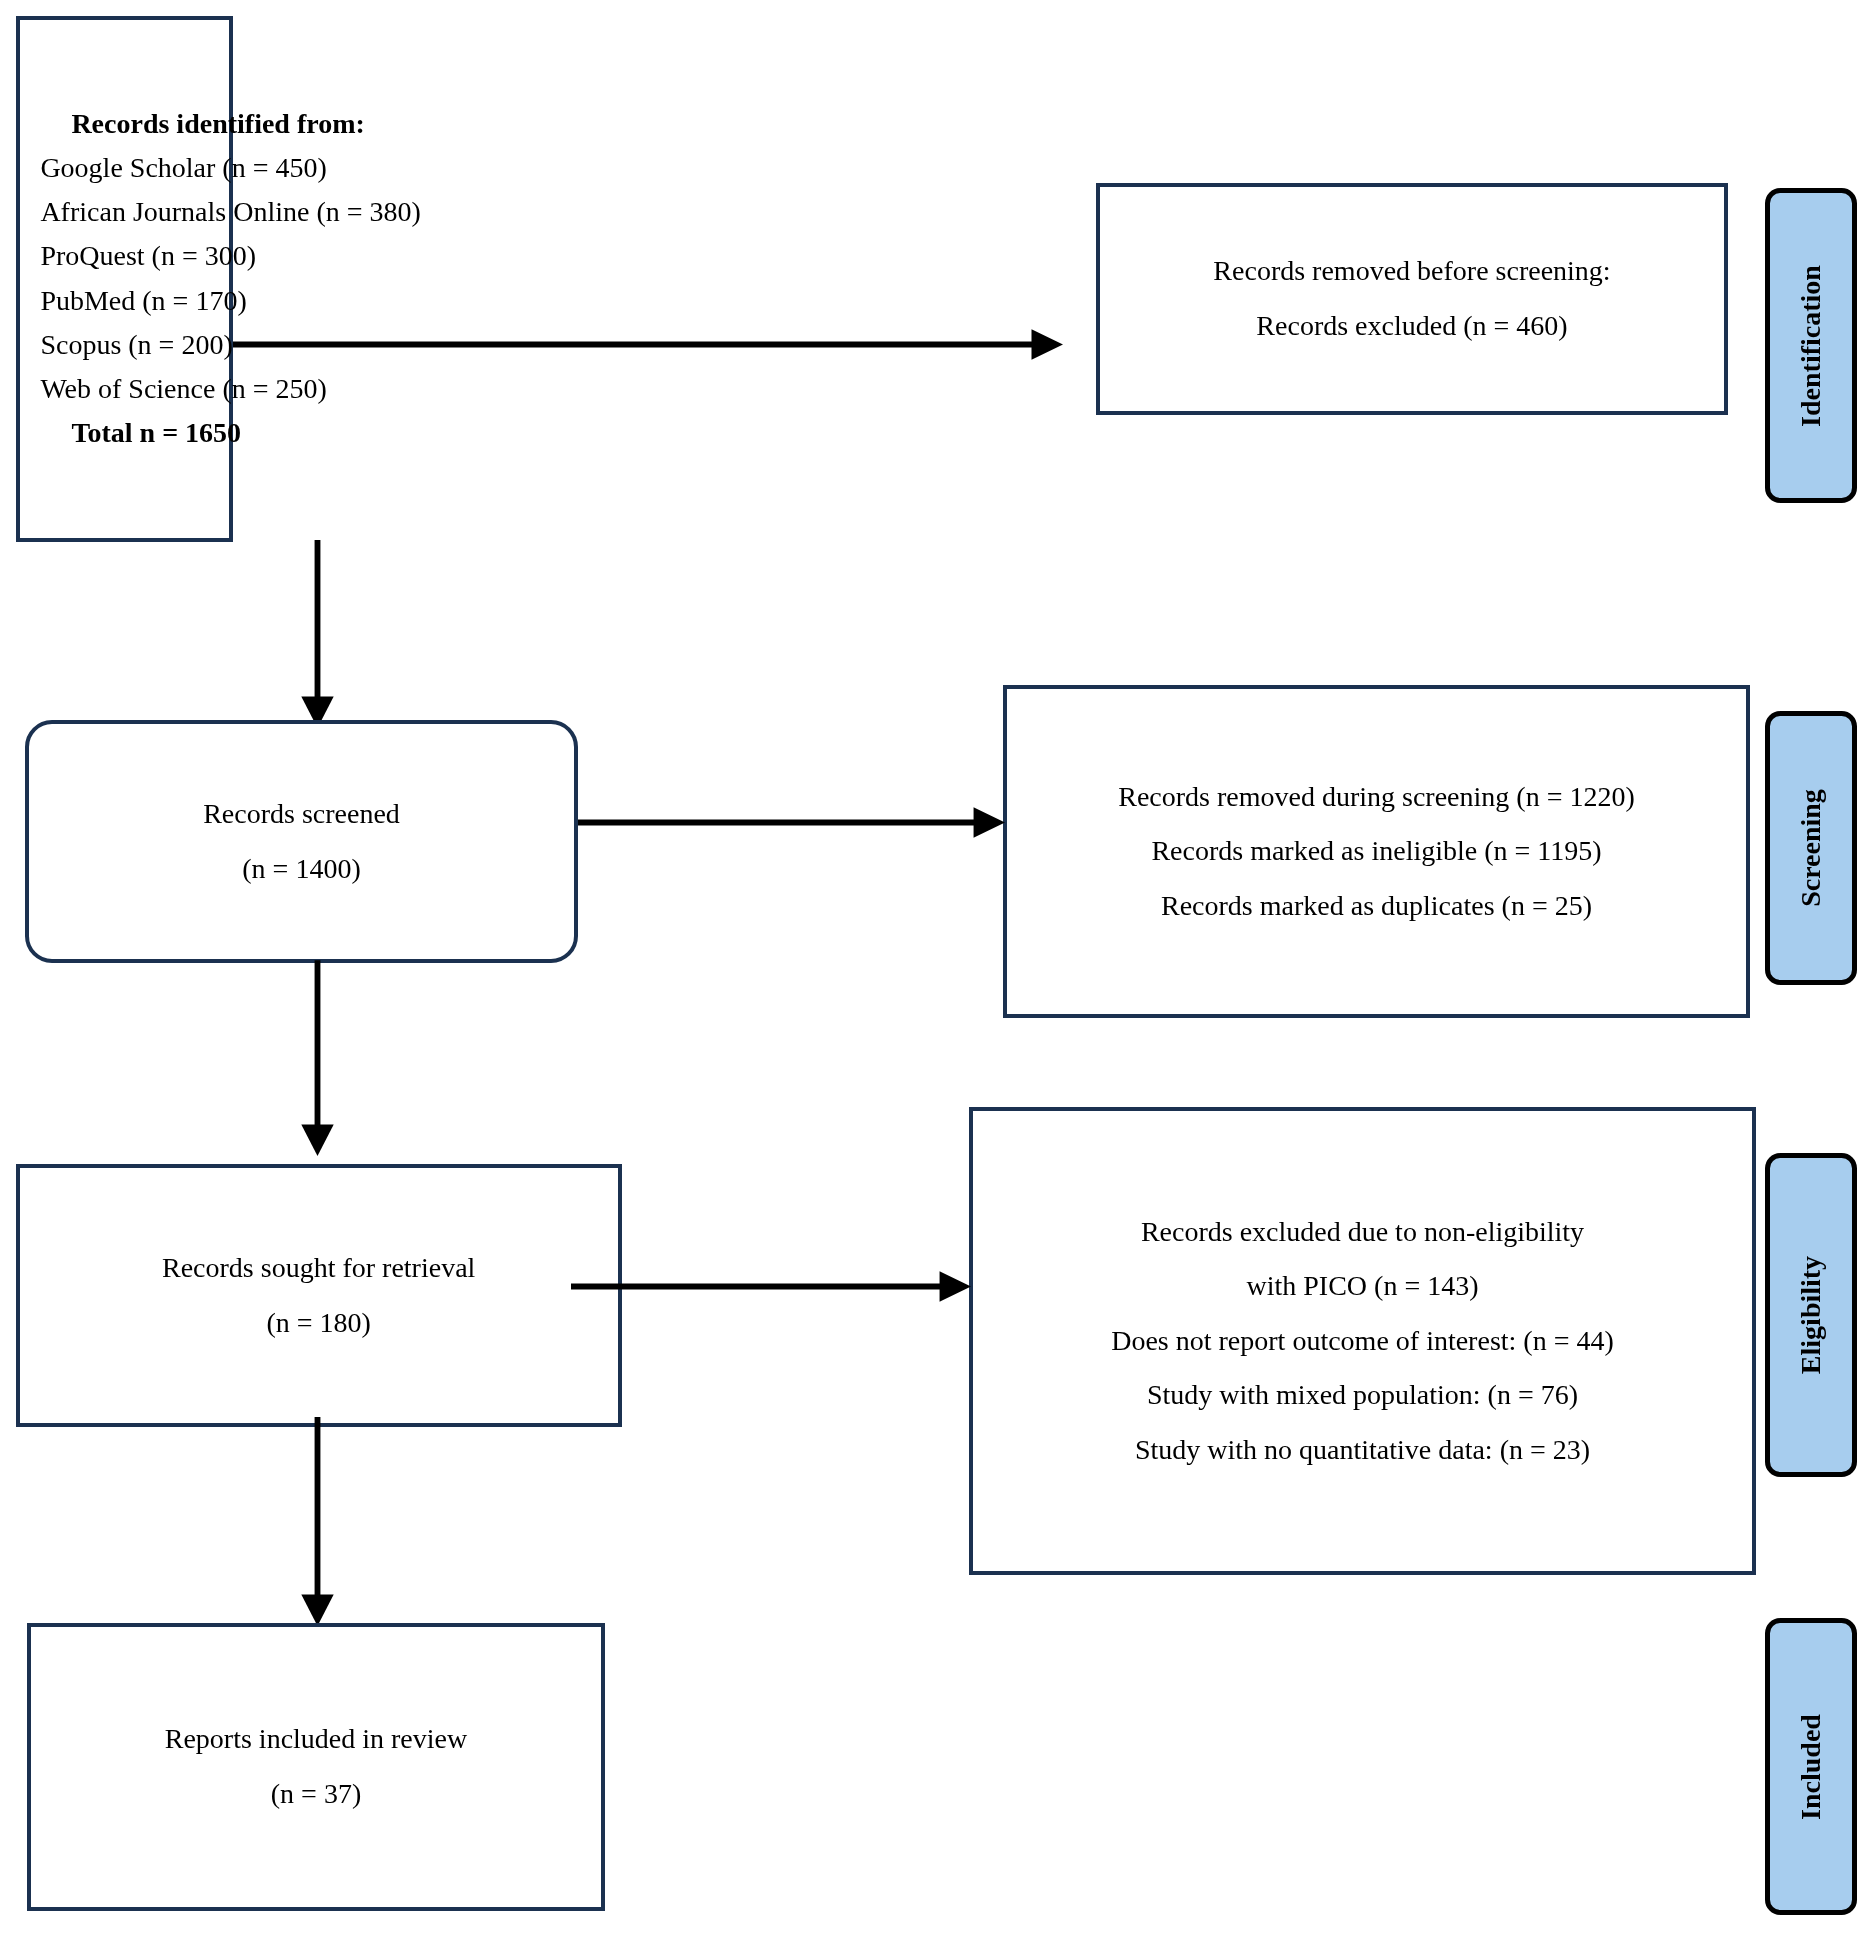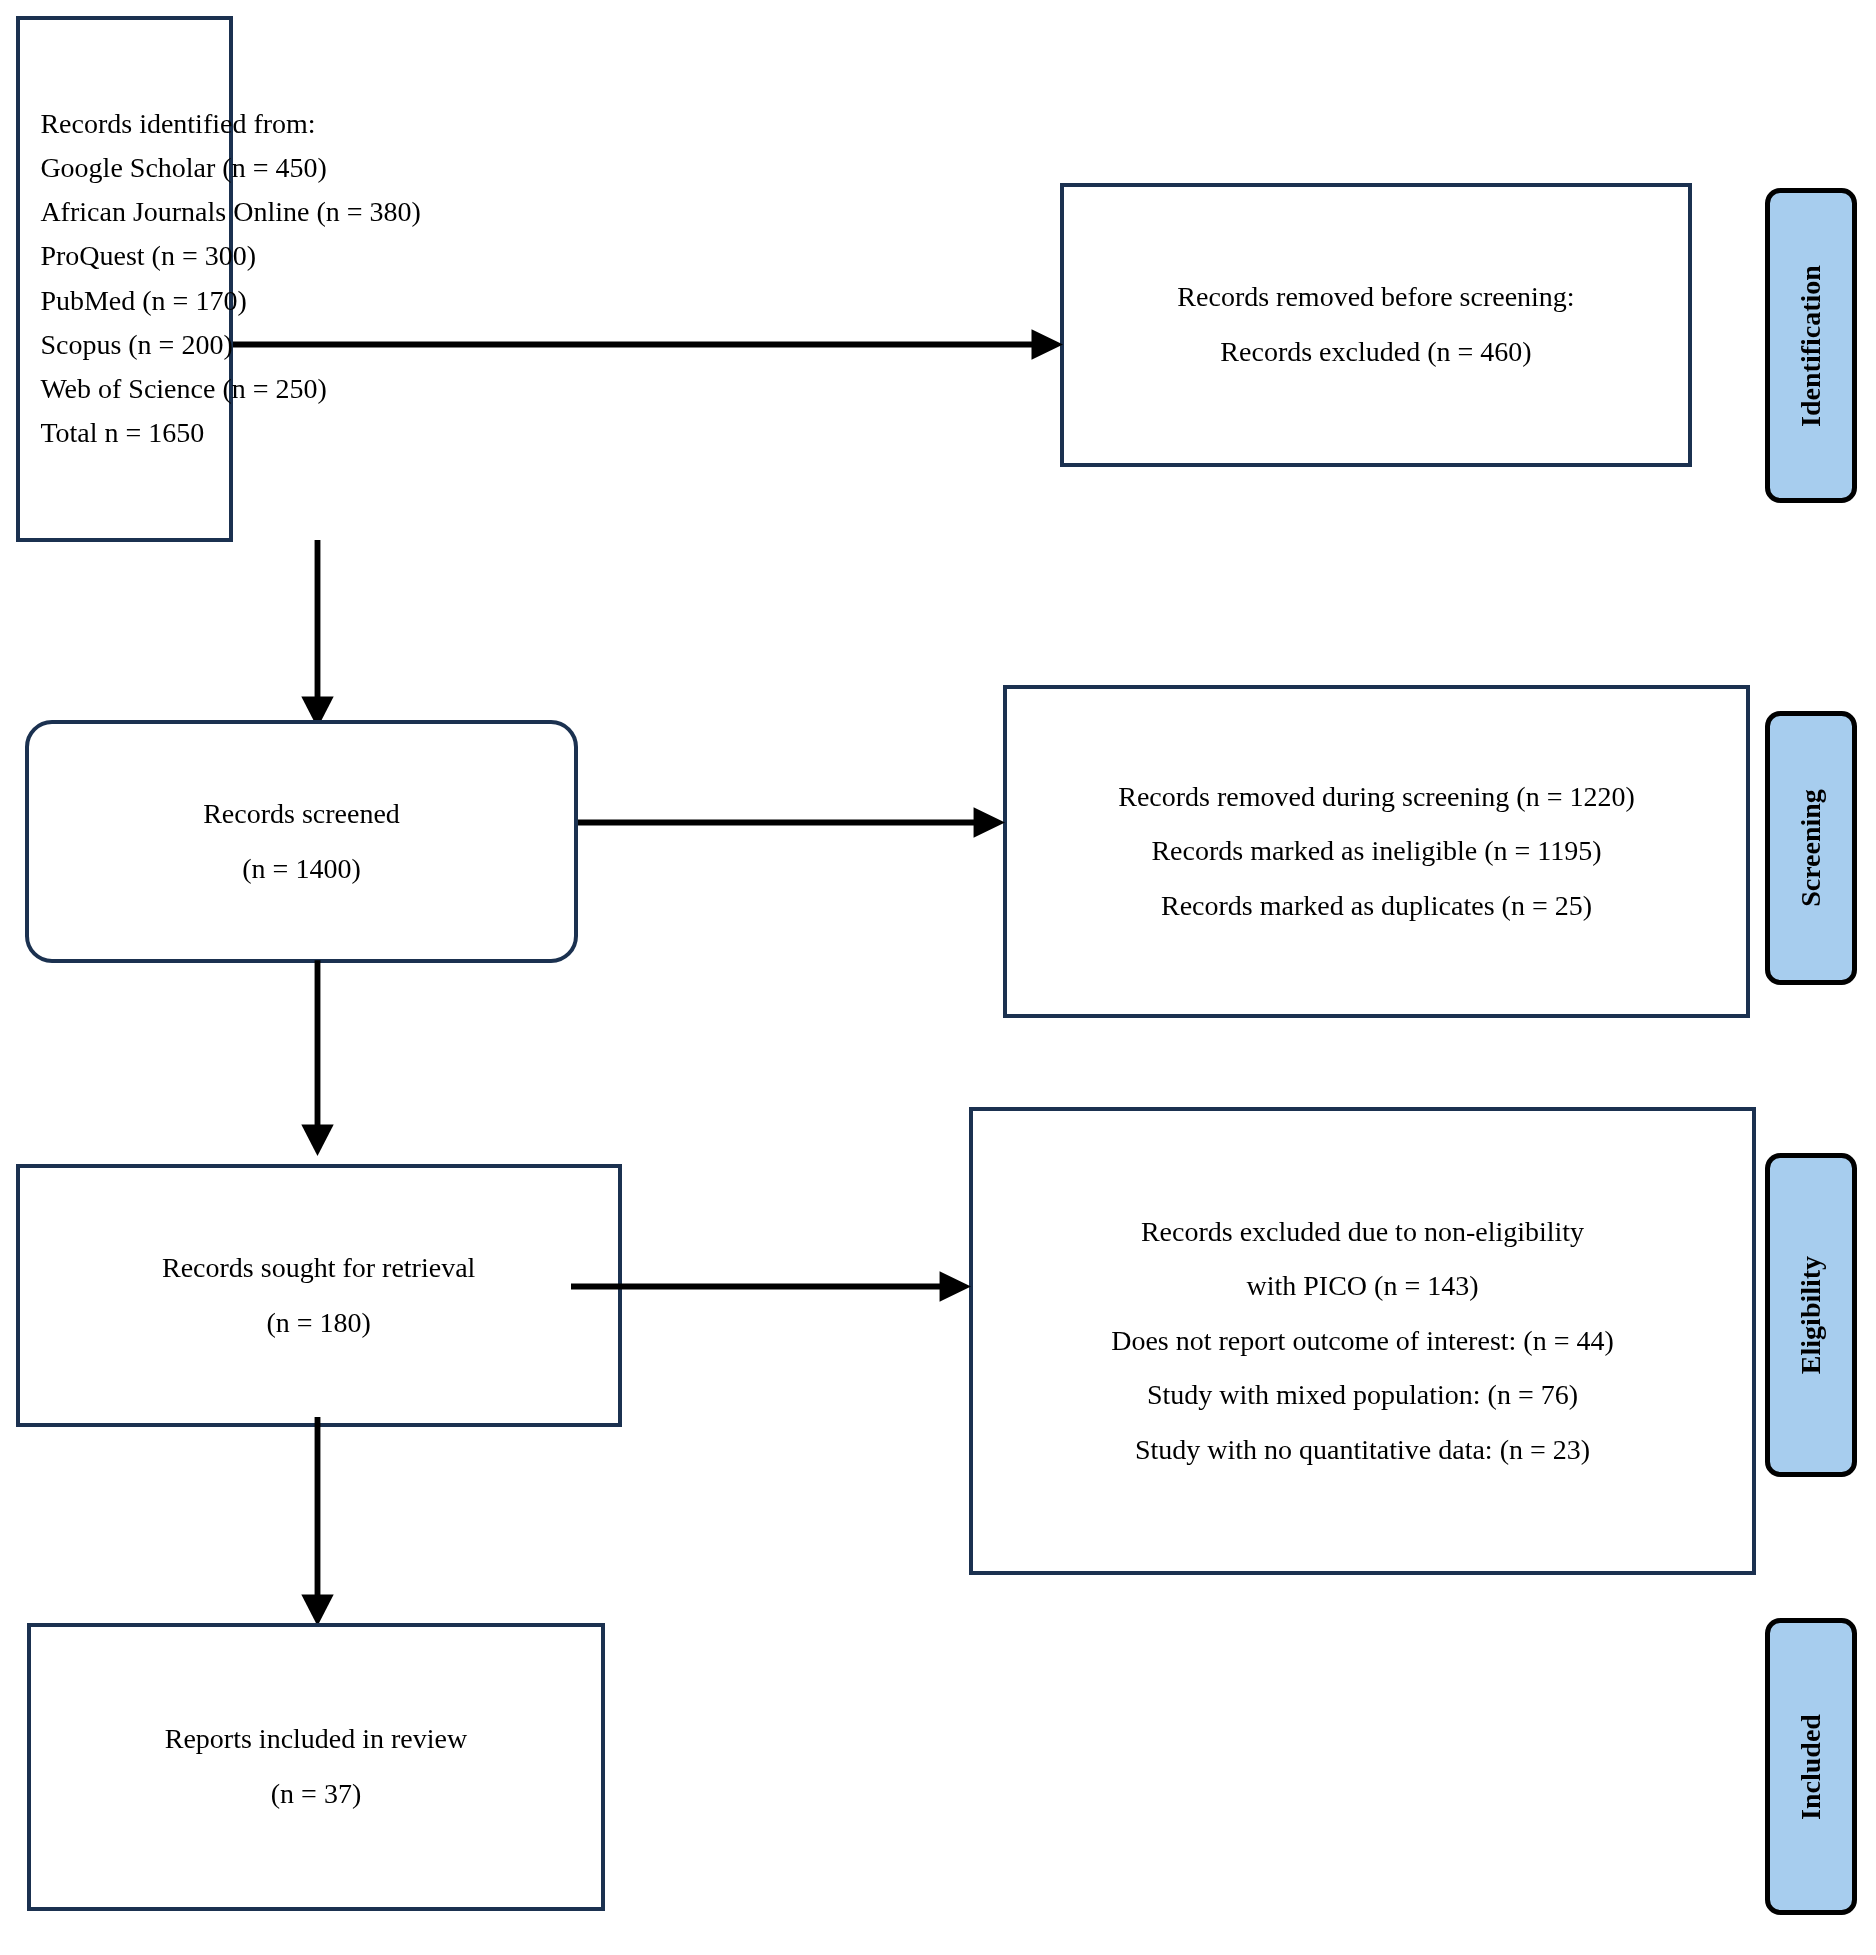--- a/index.html
+++ b/index.html
@@ -33,21 +33,22 @@
     align-items: center;
     text-align: center;
   }
   .line {
     font-size: 28px;
     line-height: 1.58;
     white-space: nowrap;
     color: #000;
   }
   .line.bold {
-    font-weight: normal;
+    font-weight: bold;
+    margin-left: 31px;
   }
   .line.sp {
     line-height: 1.95;
   }
   
   .stage {
     position: absolute;
     box-sizing: border-box;
     background: #a7cdee;
     border: 5px solid #000000;
@@ -82,21 +83,21 @@
     <div class="line bold">Records identified from:</div>
     <div class="line">Google Scholar (n = 450)</div>
     <div class="line">African Journals Online (n = 380)</div>
     <div class="line">ProQuest (n = 300)</div>
     <div class="line">PubMed (n = 170)</div>
     <div class="line">Scopus (n = 200)</div>
     <div class="line">Web of Science (n = 250)</div>
     <div class="line bold">Total n = 1650</div>
   </div>
 
-  <div class="pbox center-align" style="left:1060px; top:183px; width:632px; height:284px;">
+  <div class="pbox center-align" style="left:1096px; top:183px; width:632px; height:232px;">
     <div class="line sp">Records removed before screening:</div>
     <div class="line sp">Records excluded (n = 460)</div>
   </div>
 
   <div class="conn" style="left:233px; top:331px; width:830px; height:27px;">
     <svg width="830" height="27" viewBox="0 0 1845 60">
       <line x1="0" y1="30" x2="1790" y2="30" stroke="#000000" stroke-width="13"></line>
       <polygon points="1845,30 1775,-4 1775,64" fill="#000000"></polygon>
     </svg>
   </div>

